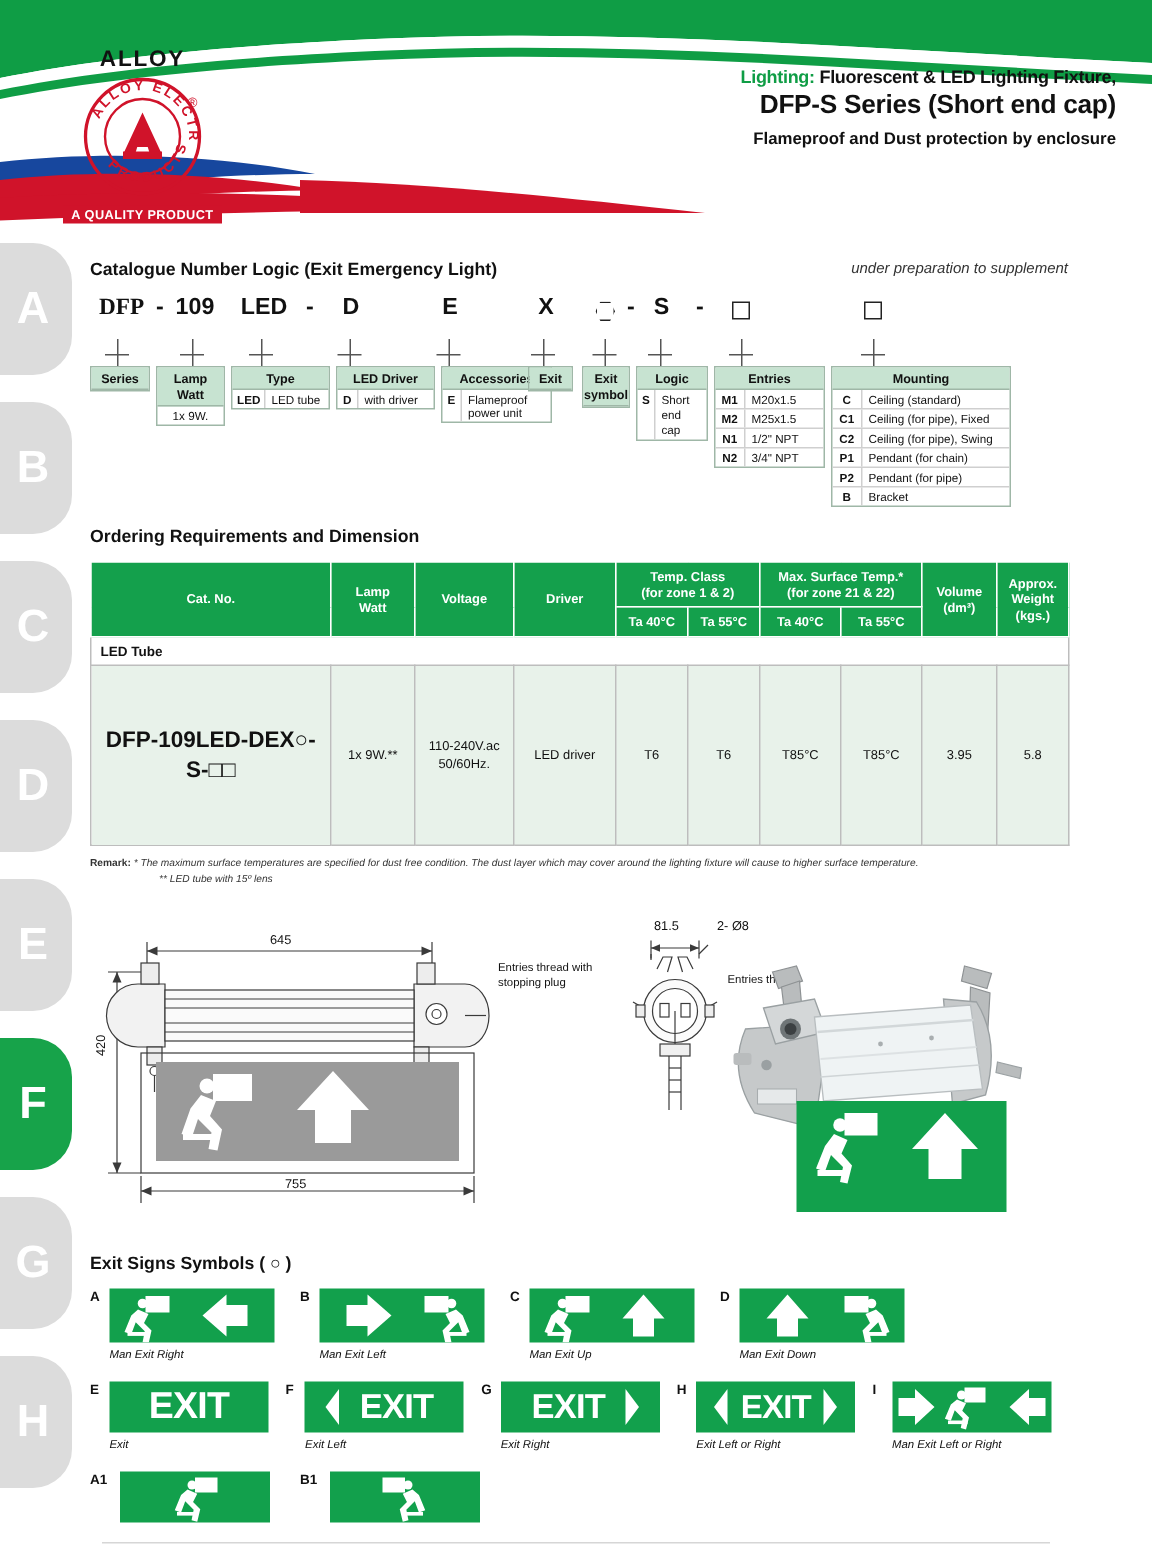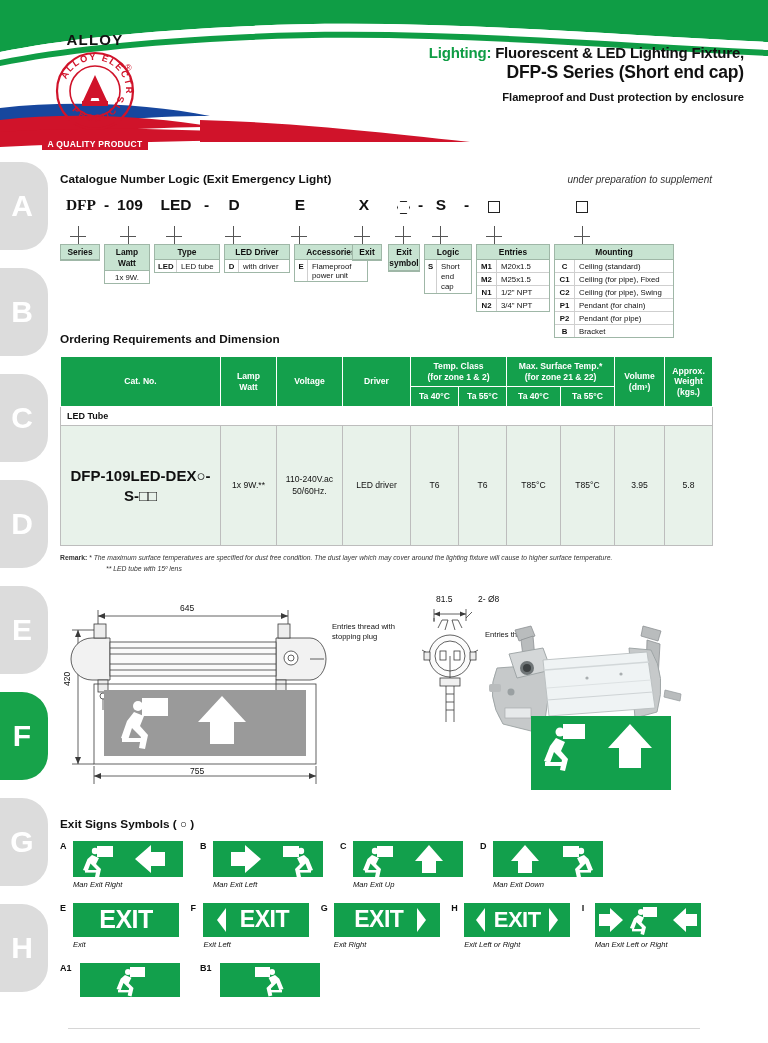--- a/index.html
+++ b/index.html
@@ -19,21 +19,21 @@
 
   .logo-wrap { position:absolute; left:36px; top:32px; width:118px; text-align:center; z-index:5; }
   .logo-alloy { font-size:15px; font-weight:bold; letter-spacing:1.2px; color:#111; line-height:1; }
   .logo-seal { width:84px; height:84px; margin:2px auto 0; position:relative; }
   .logo-quality {
     margin-top:1px; font-size:8.5px; font-weight:bold; letter-spacing:.3px;
     color:#ffffff; background:#d0132a; display:inline-block; padding:1px 6px;
   }
 
   .title-block { position:absolute; right:24px; top:44px; text-align:right; z-index:6; }
-  .title-1 { font-size:15px; font-weight:bold; line-height:1.22; color:#111; letter-spacing:-0.2px; }
+  .title-1 { font-size:12px; font-weight:bold; line-height:1.22; color:#111; letter-spacing:-0.2px; }
   .title-1 .lit { color:#0f9d45; }
   .title-2 { font-size:17.5px; font-weight:bold; line-height:1.22; color:#111; letter-spacing:-0.2px; }
   .subtitle { font-size:11.2px; font-weight:bold; color:#111; margin-top:7px; }
 
   .zonebar {
     position:absolute; right:0; top:120px; width:596px; height:24px; z-index:4;
     background: linear-gradient(to bottom,#c9c9c9 0%, #d9d9d9 40%, #bdbdbd 100%);
     border-radius: 12px 0 0 12px;
     display:flex; align-items:center; justify-content:flex-end;
   }
@@ -77,21 +77,21 @@
     text-align:center; padding:2px 0; border-bottom:0.8px solid #9fb7a7; white-space:nowrap;
   }
   .lrow { display:flex; font-size:7.8px; color:#111; border-bottom:0.8px solid #cfcfcf; }
   .lrow:last-child { border-bottom:none; }
   .lrow .k { font-weight:bold; padding:1.5px 3px; width:20px; text-align:center;
              border-right:0.8px solid #cfcfcf; flex:0 0 auto; }
   .lrow .v { padding:1.5px 4px; flex:1; }
   .lrow .full { padding:1.5px 4px; flex:1; text-align:center; }
 
   
-  .ord { margin-top:16px; }
+  .ord { margin-top:34px; }
   table.ot { width:652px; border-collapse:collapse; table-layout:fixed; }
   table.ot th, table.ot td {
     border:0.8px solid #ffffff; font-size:8.6px; text-align:center; color:#111;
   }
   table.ot thead th {
     background:#14a04c; color:#ffffff; font-weight:bold; padding:4px 2px; line-height:1.25;
   }
   table.ot tr.grp td {
     background:#ffffff; text-align:left; font-weight:bold; font-size:9px;
     padding:3px 6px; border:0.8px solid #bdbdbd; color:#111;

